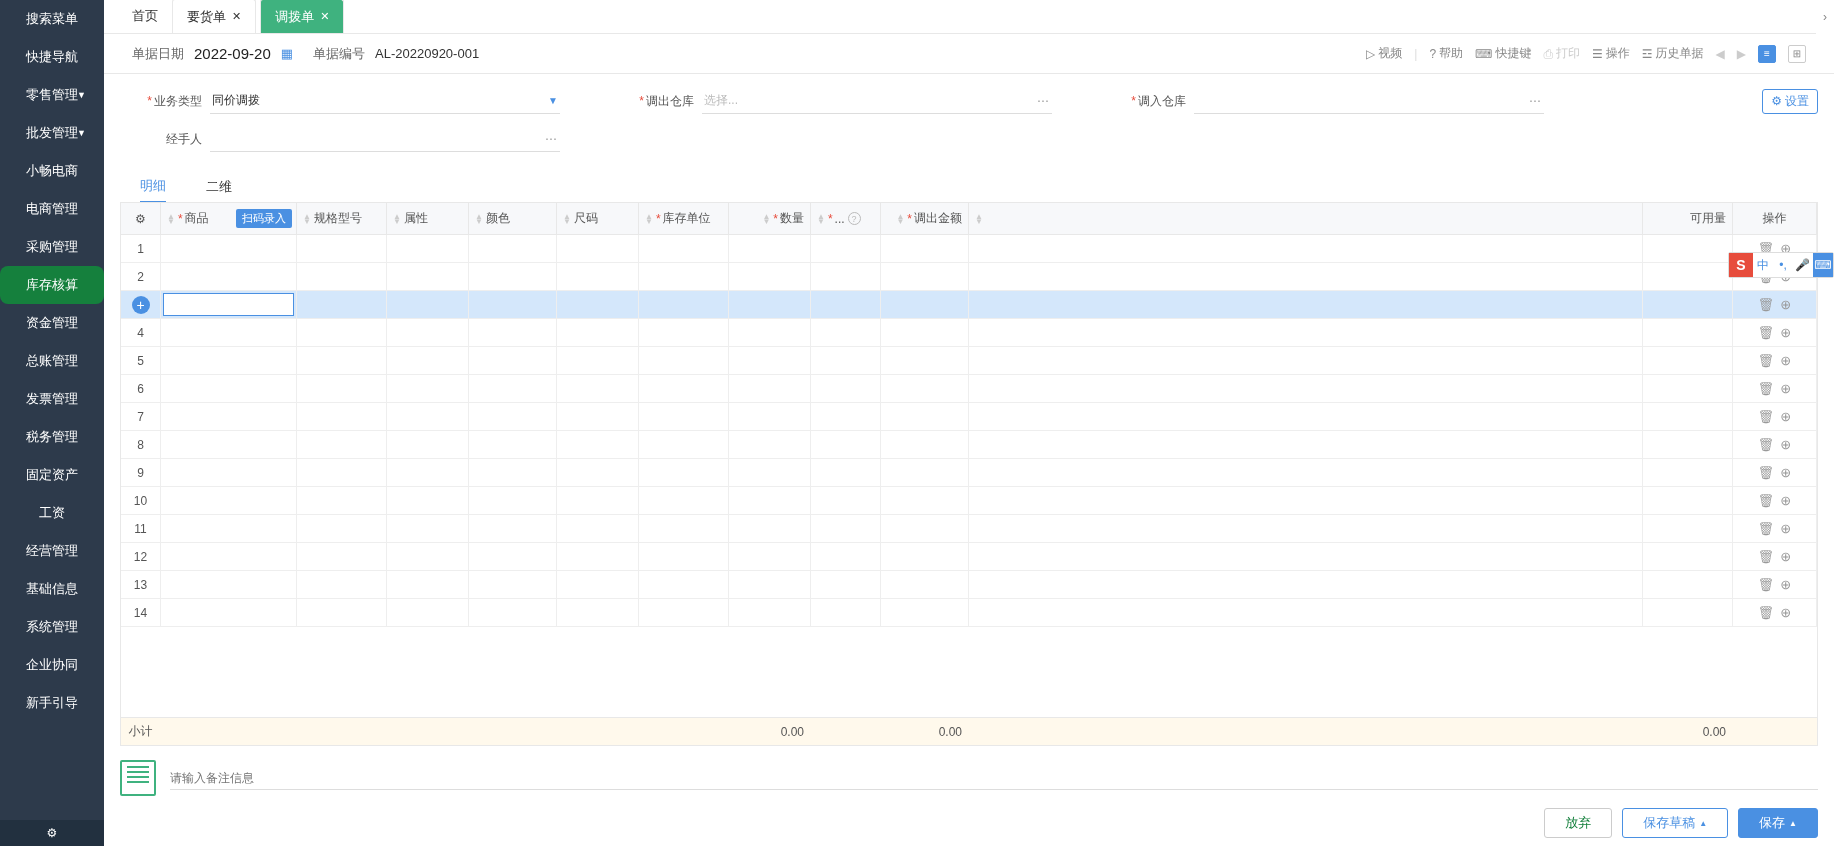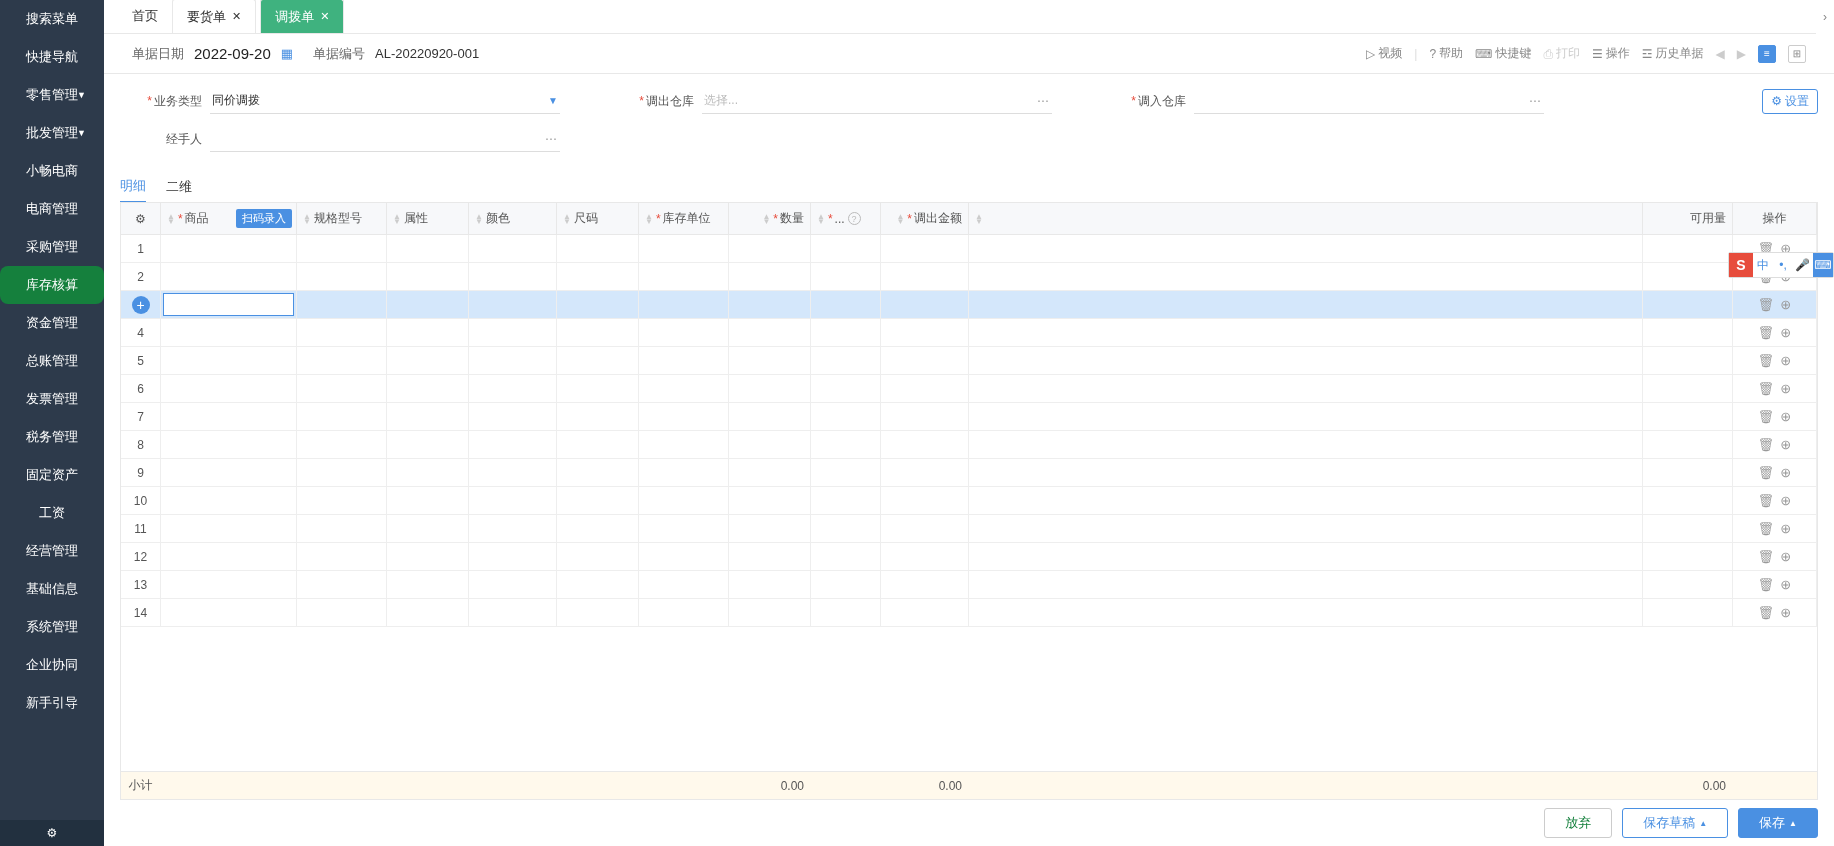--- a/index.html
+++ b/index.html
@@ -44,21 +44,21 @@
 .form-label { width: 90px; text-align: right; padding-right: 8px; color: #555; font-size:12px;}
 .req { color: #e74c3c; margin-right: 2px; }
 .form-input-wrap { flex: 1; border-bottom: 1px solid #ddd; height: 26px; display: flex; align-items: center; justify-content: space-between; padding: 0 2px; }
 .form-input-wrap .dd { color: #4a90e2; font-size: 10px; }
 .form-input-wrap .more { color: #999; letter-spacing:1px; cursor:pointer; }
 .placeholder { color:#bbb; }
 .settings-btn { margin-left:auto; border:1px solid #4a90e2; color:#4a90e2; padding:3px 8px; border-radius:3px; display:flex; align-items:center; gap:3px; cursor:pointer; font-size:12px;}
 
 
 .subtabs { display: flex; align-items: center; padding: 0 16px; gap: 20px; height: 30px; }
-.subtab { font-size: 13px; padding: 6px 0; cursor: pointer; color: #333; }
+.subtab { font-size: 13px; padding: 6px 0; cursor: pointer; color: #333; margin-left: 20px; }
 .subtab.active { color: #4a90e2; border-bottom: 2px solid #4a90e2; }
 
 
 .table-wrap { margin: 0 16px; border: 1px solid #e8e8e8; flex: 1; min-height: 0; display:flex; flex-direction:column; }
 .thead { display: flex; background: #f7f8fa; height: 32px; border-bottom: 1px solid #e8e8e8; }
 .th, .td { border-right: 1px solid #e8e8e8; display: flex; align-items: center; padding: 0 6px; font-size: 12px; color: #555; position:relative;}
 .th .sort { color:#ccc; font-size:8px; line-height:5px; margin-right:3px; display:flex; flex-direction:column;}
 .th-gear { width: 40px; justify-content:center; }
 .col-idx { width: 40px; justify-content: center; }
 .col-prod { width: 136px; }
@@ -633,20 +633,26 @@
           <div class="td col-unit"></div>
         <div class="td col-qty">0.00</div>
         <div class="td col-dot"></div>
         <div class="td col-amt">0.00</div>
         <div class="td col-blank"></div>
         <div class="td col-avail">0.00</div>
         <div class="td col-ops"></div>
       </div>
     </div>
 
+    <div class="remark-area">
+      <div class="note-icon"></div>
+      <div class="remark-input-wrap">
+        <input placeholder="请输入备注信息" style="">
+      </div>
+    </div>
 
     <div class="bottom-bar">
       <span class="btn btn-default">
           <span>放弃</span>
         </span>
       <span class="btn btn-outline">
           <span>保存草稿</span>
           <span class="dd2">▲</span>
         </span>
       <span class="btn btn-primary">

